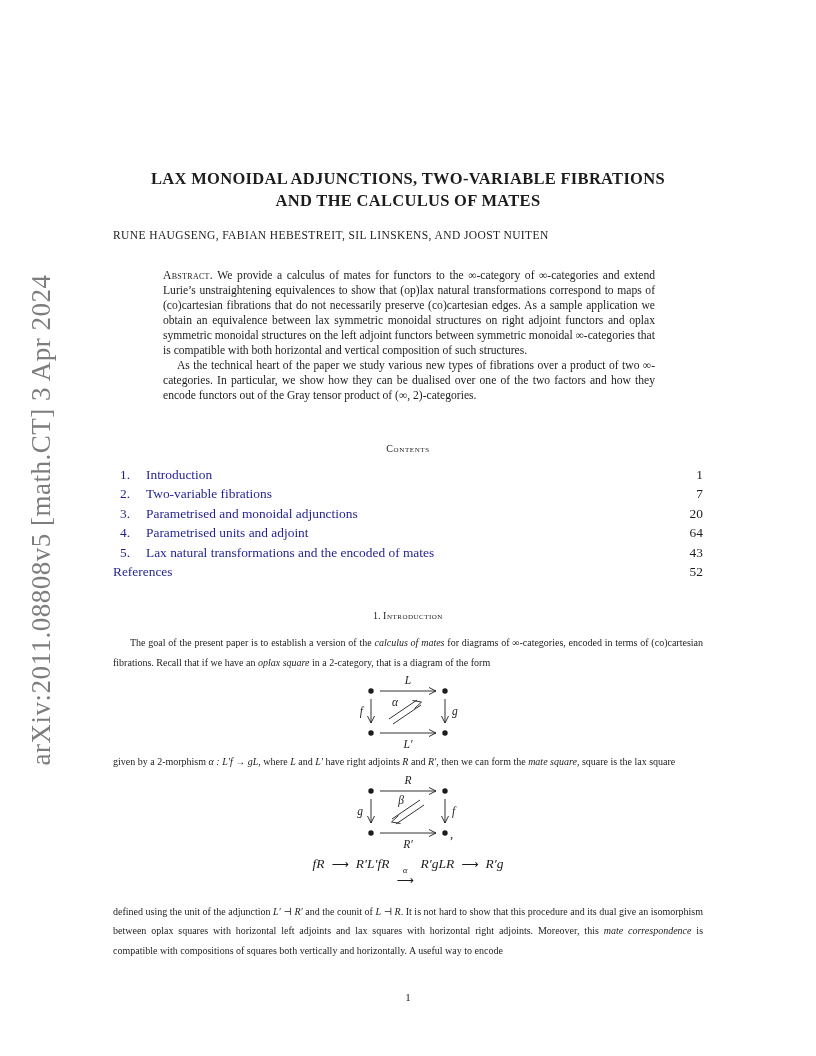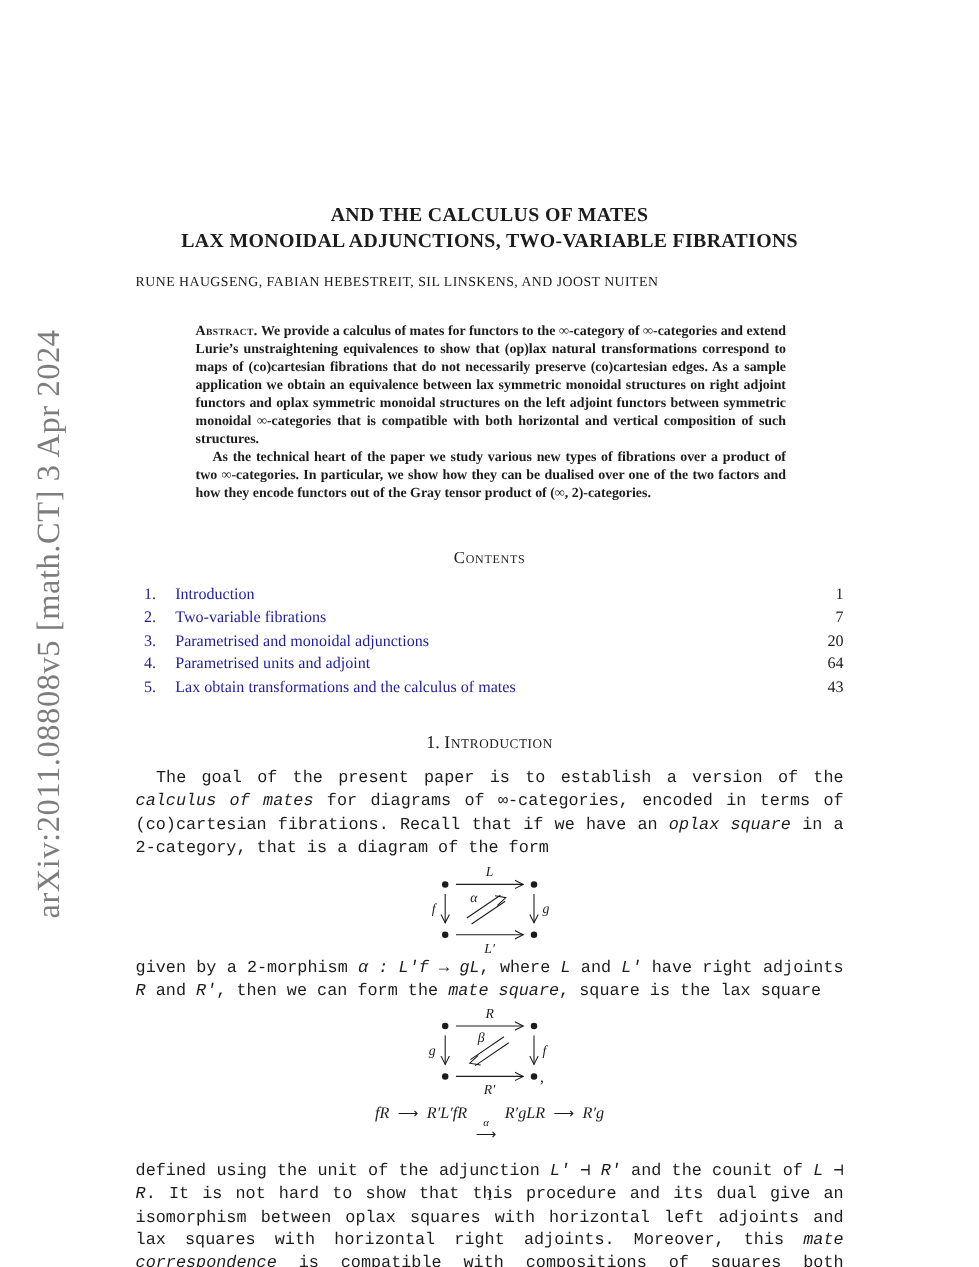--- a/index.html
+++ b/index.html
@@ -19,40 +19,39 @@
   .title {
     margin:168px 0 0 0; text-align:center; font-weight:bold;
     font-size:16.5px; line-height:22px; letter-spacing:0.3px;
   }
   .authors {
     margin-top:17px; text-align:left; font-size:11.5px; letter-spacing:0.4px;
   }
   .abstract {
     margin:27px 48px 0 50px; font-size:11.6px; line-height:15px;
     text-align:justify;
-    font-weight:bold;
   }
   .abstract .abs-label { font-variant:small-caps; letter-spacing:0.3px; }
   .abstract .abs-p2 { text-indent:14px; margin:0; }
   .contents-heading {
     margin-top:40px; text-align:center; font-variant:small-caps;
-    font-size:14px; letter-spacing:0.6px;
+    font-size:10px; letter-spacing:0.6px;
   }
   .toc { margin-top:11px; font-size:13.4px; line-height:19.4px; }
   .toc-row { display:flex; }
   .toc-num {
     width:33px; padding-left:7px; box-sizing:border-box;
     color:var(--link-color,#1f1f92); cursor:pointer;
   }
   .toc-label { flex:1; color:var(--link-color,#1f1f92); cursor:pointer; }
   .toc-page { color:#1c1c1c; }
-  .section-heading { margin-top:29px; text-align:center; font-size:15px; }
+  .section-heading { margin-top:29px; text-align:center; font-size:10px; }
   .section-heading .sc { font-variant:small-caps; letter-spacing:0.5px; }
   p.body {
-    margin:0; font-size:14px; line-height:19.4px; text-align:justify;font-family:Liberation Mono, monospace;
+    margin:0; font-size:10px; line-height:19.4px; text-align:justify;
   }
   p.first { margin-top:12px; text-indent:17px; }
   .it { font-style:italic; }
   .mi { font-style:italic; }
   .diagram { display:flex; justify-content:center; margin:1px 0; }
   .diagram svg { display:block; }
   .dlabel {
     font-family:"Liberation Serif","DejaVu Serif",serif;
     font-style:italic; font-size:11.5px; fill:#1c1c1c;
   }
@@ -73,22 +72,22 @@
 </head>
 <body>
 
 <div class="page">
 
   <div class="watermark">arXiv:2011.08808v5  [math.CT]  3 Apr 2024</div>
 
   <div class="content">
 
     <div class="title">
+      <div>LAX MONOIDAL ADJUNCTIONS, TWO-VARIABLE FIBRATIONS</div>
       <div>AND THE CALCULUS OF MATES</div>
-      <div>LAX MONOIDAL ADJUNCTIONS, TWO-VARIABLE FIBRATIONS</div>
     </div>
 
     <div class="authors">RUNE HAUGSENG, FABIAN HEBESTREIT, SIL LINSKENS, AND JOOST NUITEN</div>
 
     <div class="abstract">
       <p style="margin:0"><span class="abs-label">Abstract.</span><span> We provide a calculus of mates for functors to the ∞-category of ∞-categories and extend Lurie’s unstraightening equivalences to show that (op)lax natural transformations correspond to maps of (co)cartesian fibrations that do not necessarily preserve (co)cartesian edges. As a sample application we obtain an equivalence between lax symmetric monoidal structures on right adjoint functors and oplax symmetric monoidal structures on the left adjoint functors between symmetric monoidal ∞-categories that is compatible with both horizontal and vertical composition of such structures.</span></p>
       <p class="abs-p2">As the technical heart of the paper we study various new types of fibrations over a product of two ∞-categories. In particular, we show how they can be dualised over one of the two factors and how they encode functors out of the Gray tensor product of (∞, 2)-categories.</p>
     </div>
 
     <div class="contents-heading">Contents</div>
@@ -109,22 +108,26 @@
         <span class="toc-label">Parametrised and monoidal adjunctions</span>
         <span class="toc-page">20</span>
       </div>
       <div class="toc-row">
         <span class="toc-num">4.</span>
         <span class="toc-label">Parametrised units and adjoint</span>
         <span class="toc-page">64</span>
       </div>
       <div class="toc-row">
         <span class="toc-num">5.</span>
-        <span class="toc-label">Lax obtain transformations and the calculus of mates</span>
+        <span class="toc-label">Lax natural transformations and the encoded of mates</span>
         <span class="toc-page">43</span>
+      </div>
+      <div class="toc-row">
+        <span class="toc-label">References</span>
+        <span class="toc-page">52</span>
       </div>
     </div>
 
     <div class="section-heading">
       <span>1.</span>
       <span class="sc">Introduction</span>
     </div>
 
     <p class="body first"><span>The goal of the present paper is to establish a version of the </span><span class="it">calculus of mates</span><span> for diagrams of ∞-categories, encoded in terms of (co)cartesian fibrations. Recall that if we have an </span><span class="it">oplax square</span><span> in a 2-category, that is a diagram of the form</span></p>
 

